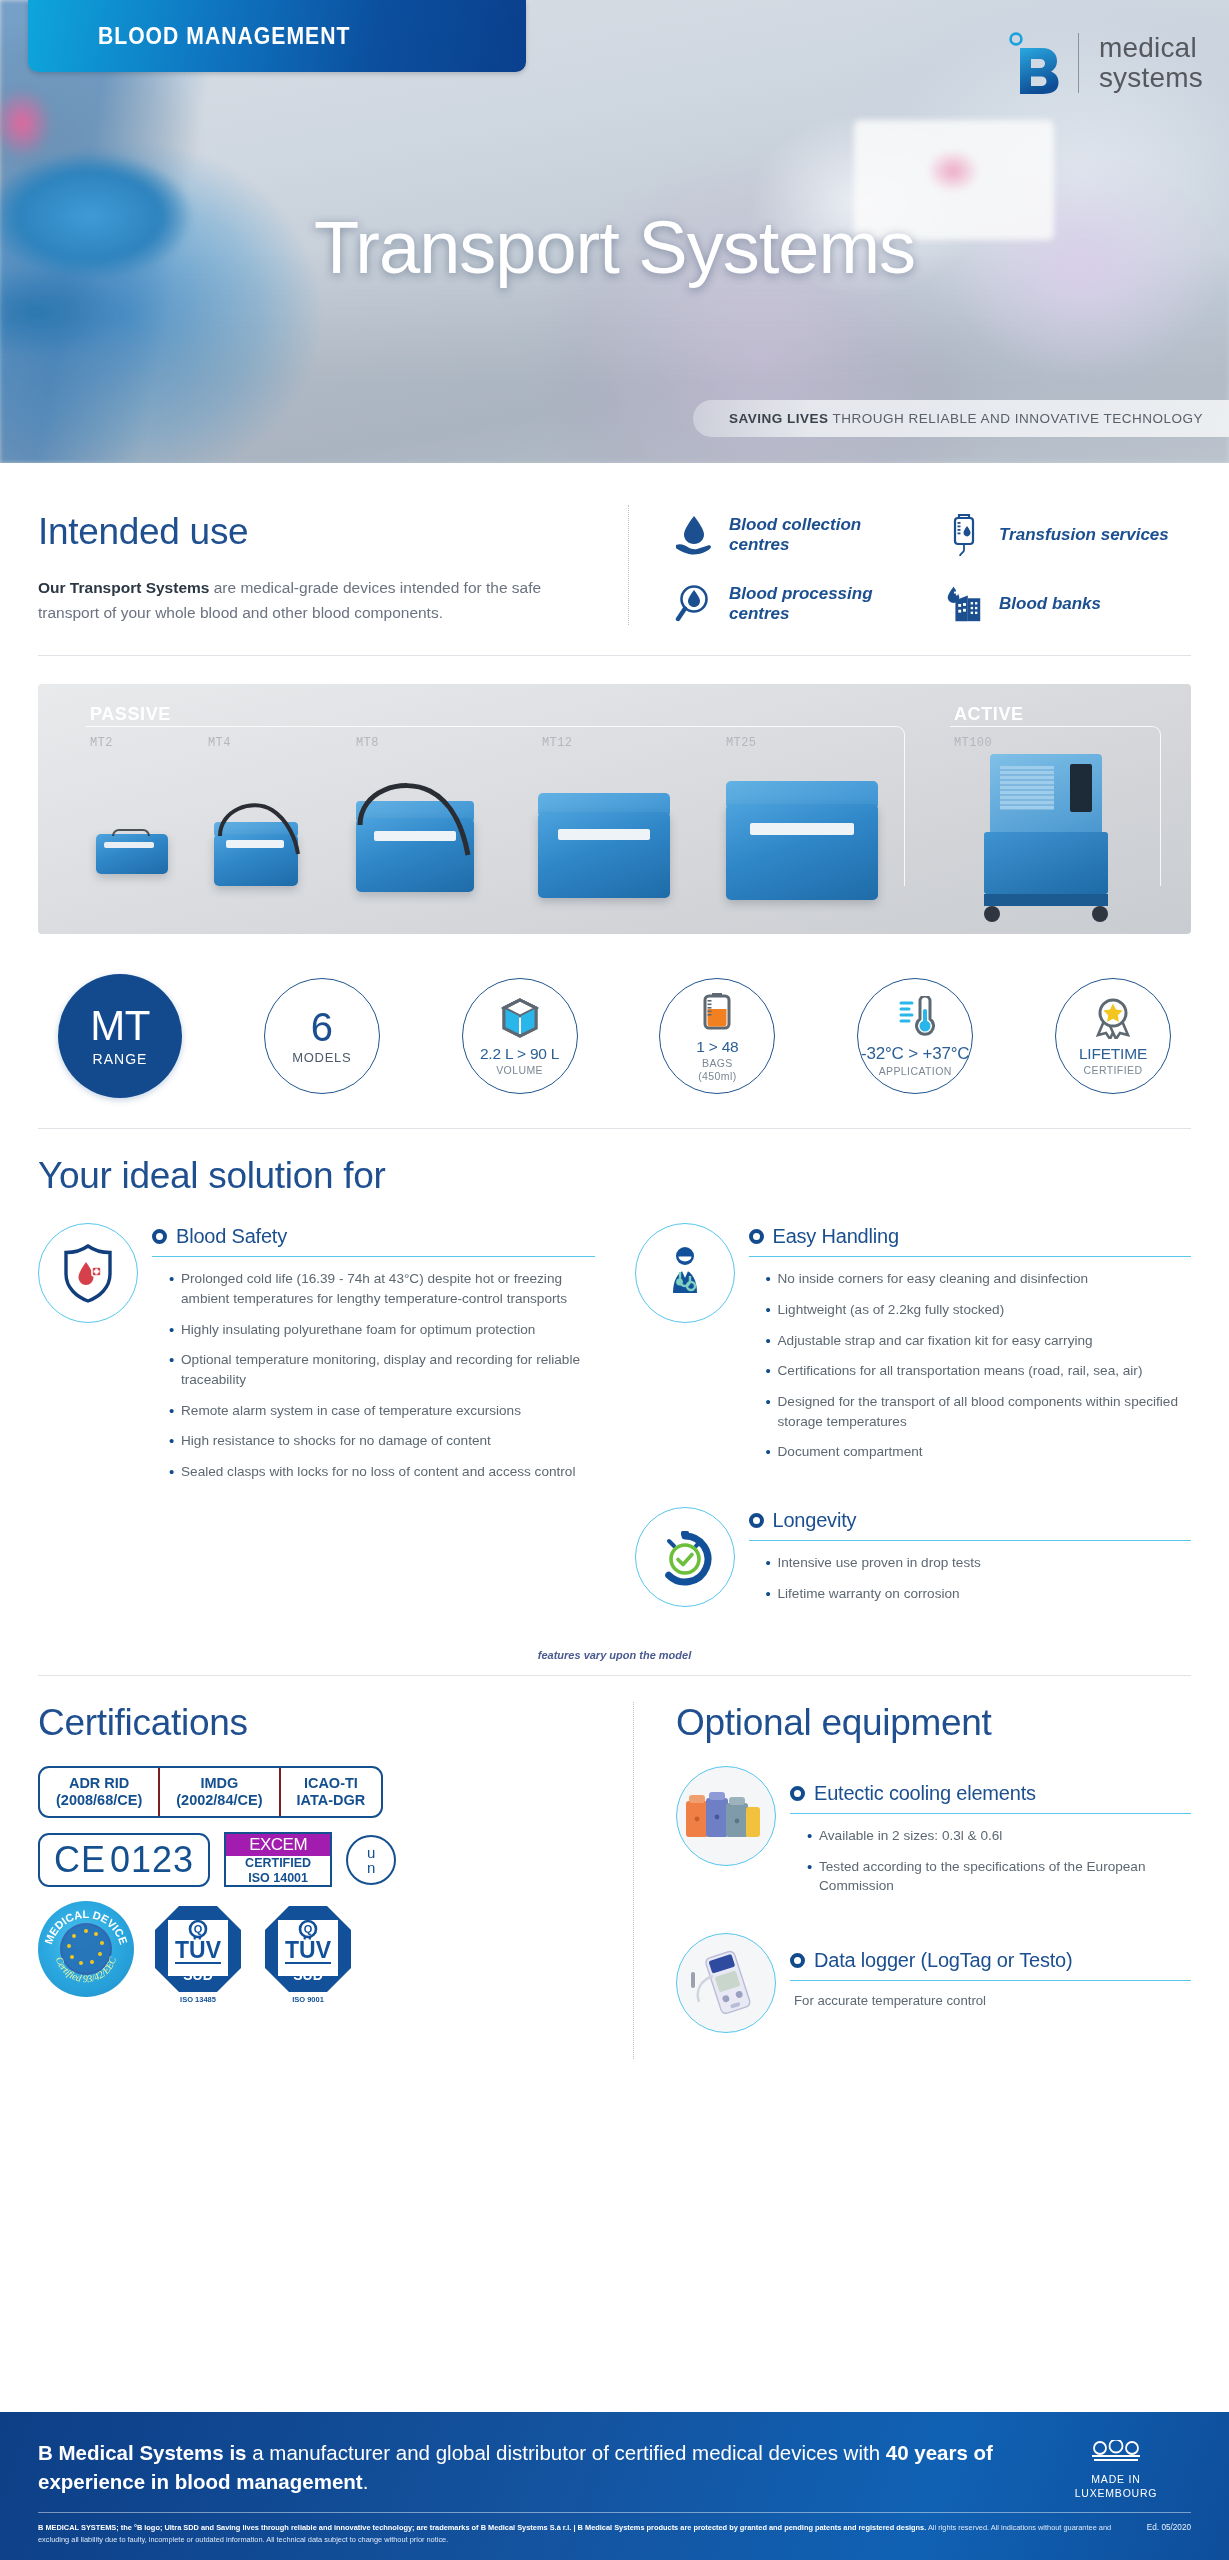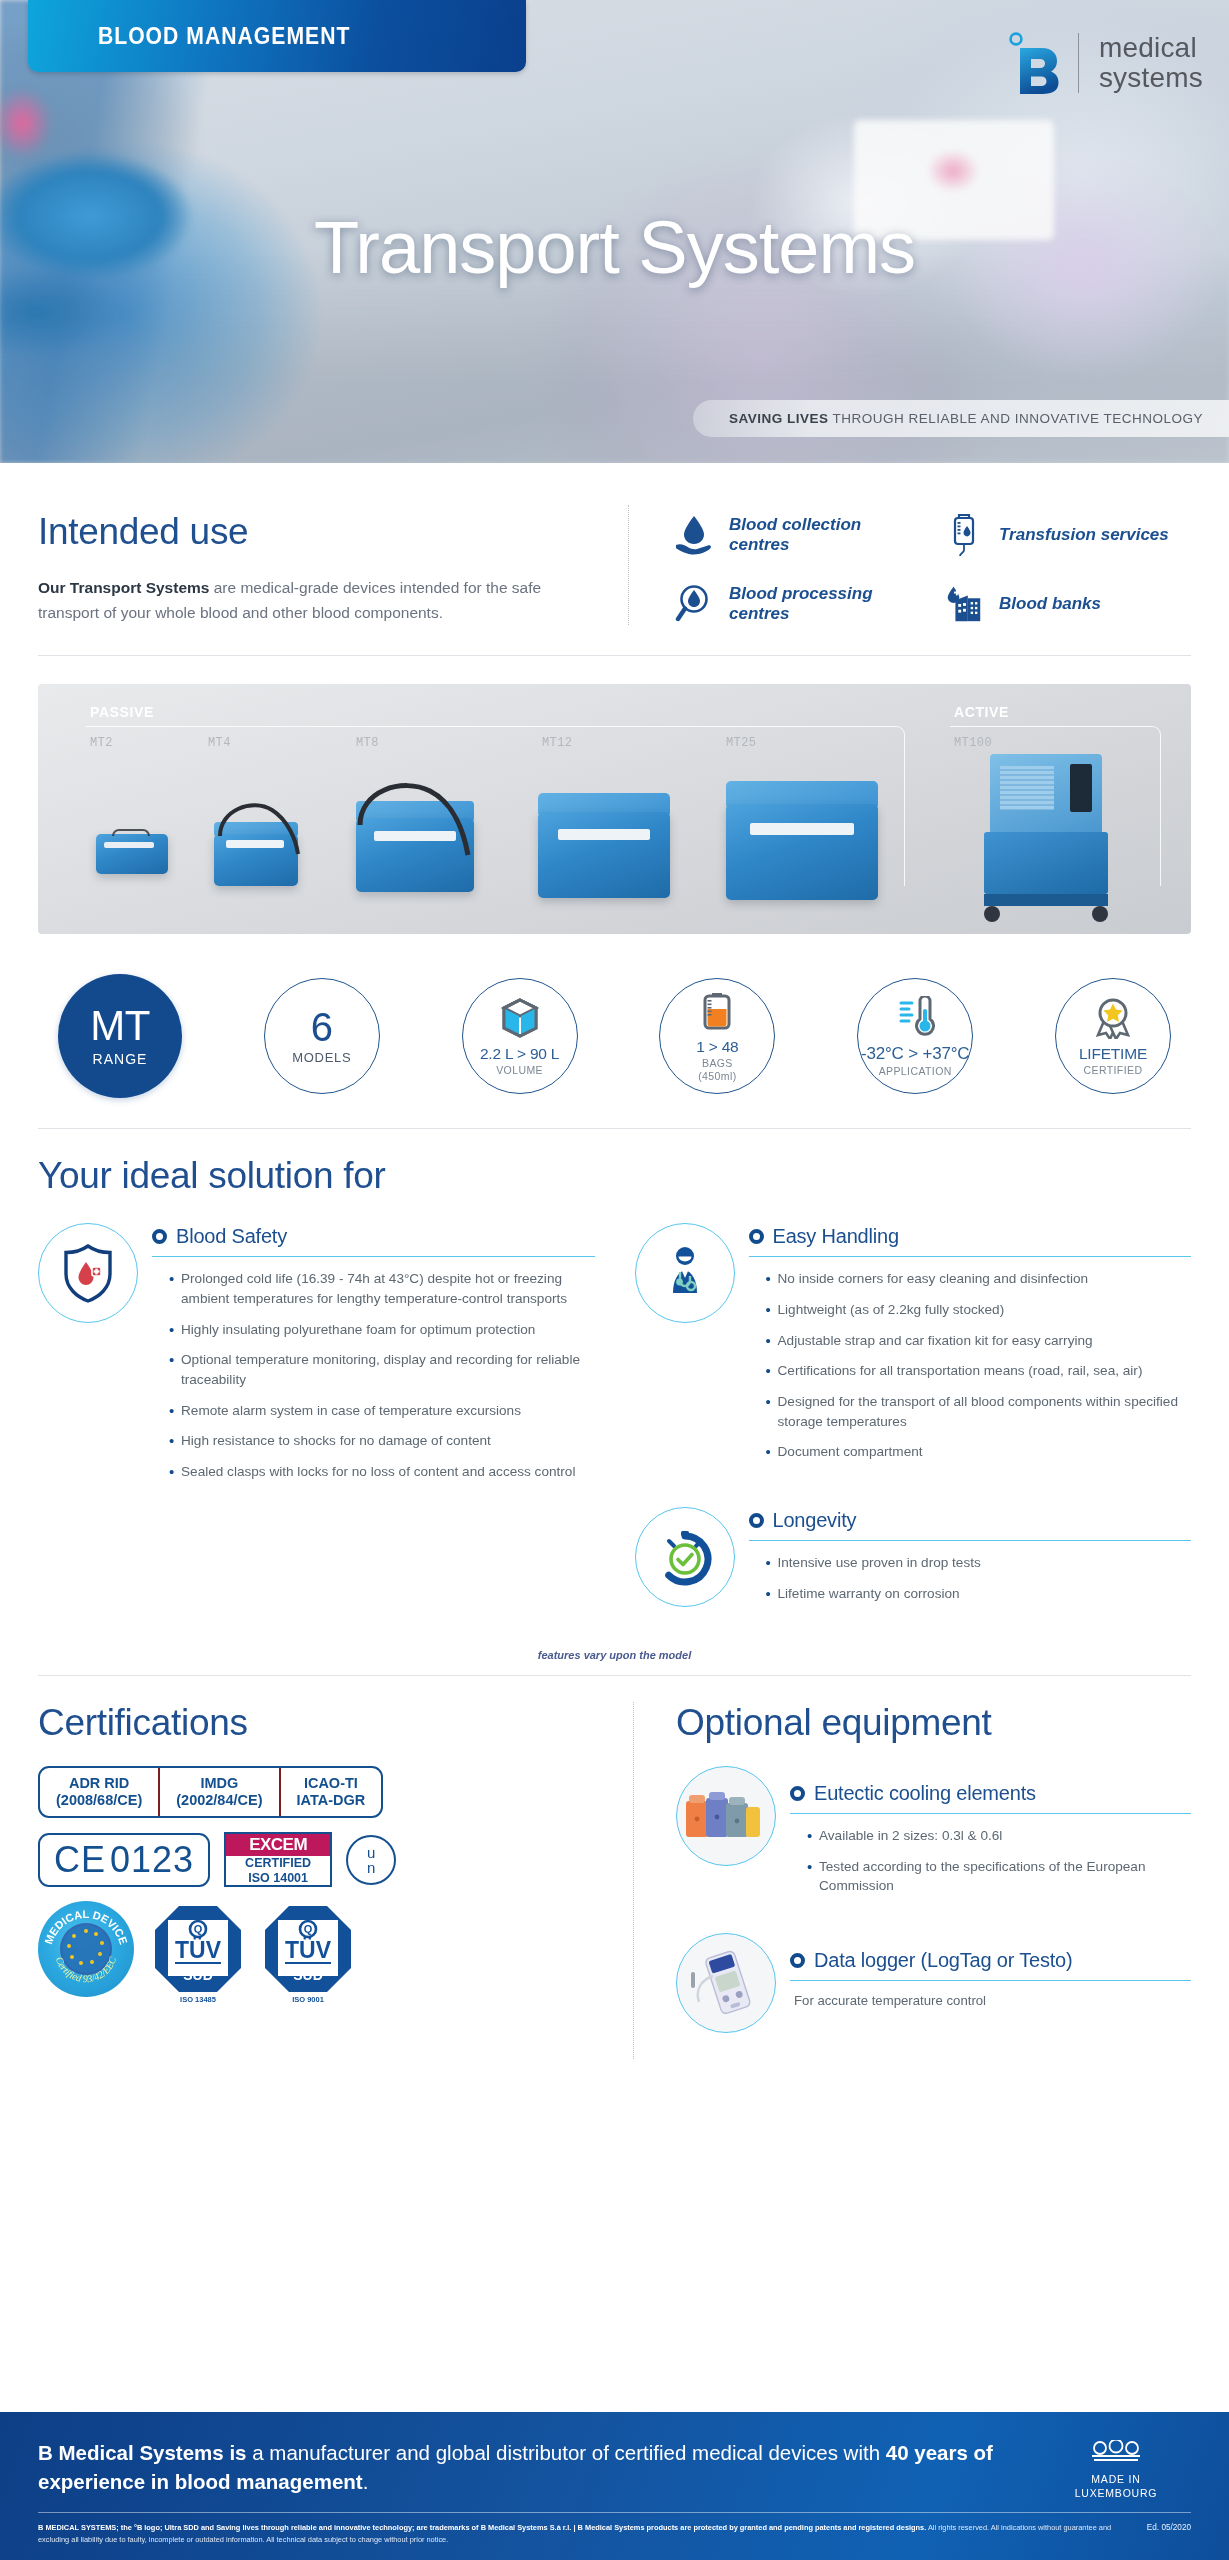--- a/index.html
+++ b/index.html
@@ -145,21 +145,21 @@
   
   .strip-wrap { padding: 28px 38px 0; }
   .strip {
     position: relative;
     height: 250px; border-radius: 4px;
     background: linear-gradient(165deg, #e9eaec 0%, #dcdee1 40%, #d2d4d8 70%, #c9ccd0 100%);
     overflow: hidden;
   }
   .strip-cat {
     position: absolute; top: 20px;
-    font-size: 14px; font-weight: 700; color: #ffffff; letter-spacing: .6px;
+    font-size: 18px; font-weight: 700; color: #ffffff; letter-spacing: .6px;
     font-family: "Liberation Sans Narrow", "Liberation Sans", sans-serif;
   }
   .strip-bracket {
     position: absolute; top: 42px; height: 160px;
     border: 1px solid rgba(255,255,255,.85);
     border-left: none; border-bottom: none;
     border-radius: 0 9px 0 0;
   }
   .strip-model {
     position: absolute; top: 52px;
@@ -256,22 +256,22 @@
     border: 2.2px solid #14508f; border-radius: 11px;
     padding: 4px 14px; display: flex; align-items: center; gap: 4px;
   }
   .ce-mark { font-size: 36px; color: #14508f; font-weight: 400; letter-spacing: 1px; }
   .ce-num { font-size: 36px; color: #14508f; letter-spacing: 1px; }
   .excem {
     border: 2px solid #14508f; width: 108px;
     display: flex; flex-direction: column; align-items: center;
   }
   .excem-top {
-    background: #be185d; color: #fff; width: 100%;
-    font-size: 17px; font-weight: 700; text-align: center; letter-spacing: -.5px;
+    background: #a21caf; color: #fff; width: 100%;
+    font-size: 17px; font-weight: 400; text-align: center; letter-spacing: -.5px;
     padding: 1px 0;
   }
   .excem-b { font-size: 12.5px; font-weight: 700; color: #14508f; line-height: 1.15; }
   .un-circle {
     width: 50px; height: 50px; border-radius: 50%; border: 2px solid #14508f;
     display: flex; flex-direction: column; align-items: center; justify-content: center;
     font-size: 15px; color: #14508f; line-height: 1;
   }
   .seal-row { display: flex; align-items: center; gap: 18px; margin-top: 8px; }
   .med-seal {

